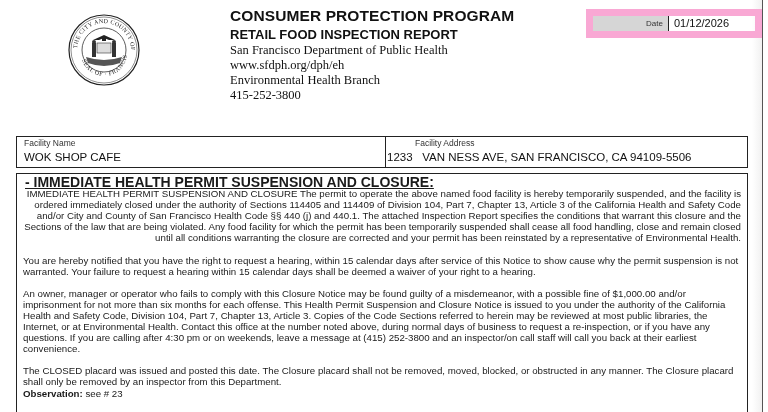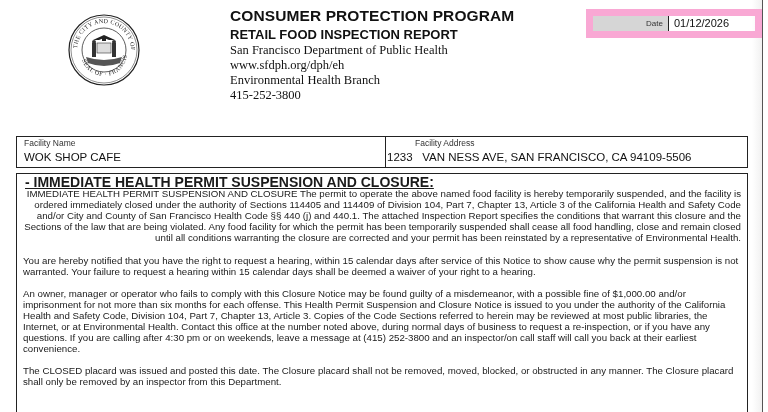--- a/index.html
+++ b/index.html
@@ -227,13 +227,16 @@
     <span class="cell-value">1233   VAN NESS AVE, SAN FRANCISCO, CA 94109-5506</span>
   </div>
 </div>
 
 <div class="closure-box">
   <div class="closure-heading">- IMMEDIATE HEALTH PERMIT SUSPENSION AND CLOSURE:</div>
   <p class="para first"> IMMEDIATE HEALTH PERMIT SUSPENSION AND CLOSURE The permit to operate the above named food facility is hereby temporarily suspended, and the facility is ordered immediately closed under the authority of Sections 114405 and 114409 of Division 104, Part 7, Chapter 13, Article 3 of the California Health and Safety Code and/or City and County of San Francisco Health Code §§ 440 (j) and 440.1. The attached Inspection Report specifies the conditions that warrant this closure and the Sections of the law that are being violated. Any food facility for which the permit has been temporarily suspended shall cease all food handling, close and remain closed until all conditions warranting the closure are corrected and your permit has been reinstated by a representative of Environmental Health.</p>
   <p class="para">You are hereby notified that you have the right to request a hearing, within 15 calendar days after service of this Notice to show cause why the permit suspension is not warranted. Your failure to request a hearing within 15 calendar days shall be deemed a waiver of your right to a hearing.</p>
   <p class="para">An owner, manager or operator who fails to comply with this Closure Notice may be found guilty of a misdemeanor, with a possible fine of $1,000.00 and/or imprisonment for not more than six months for each offense. This Health Permit Suspension and Closure Notice is issued to you under the authority of the California Health and Safety Code, Division 104, Part 7, Chapter 13, Article 3. Copies of the Code Sections referred to herein may be reviewed at most public libraries, the Internet, or at Environmental Health. Contact this office at the number noted above, during normal days of business to request a re-inspection, or if you have any questions. If you are calling after 4:30 pm or on weekends, leave a message at (415) 252-3800 and an inspector/on call staff will call you back at their earliest convenience.</p>
   <p class="para" style="margin-bottom:0">The CLOSED placard was issued and posted this date. The Closure placard shall not be removed, moved, blocked, or obstructed in any manner. The Closure placard shall only be removed by an inspector from this Department.</p>
+  <div>
+    <span class="obs-label">Observation:</span><span> see # 23</span>
+  </div>
 </div>
 
 </body></html>

